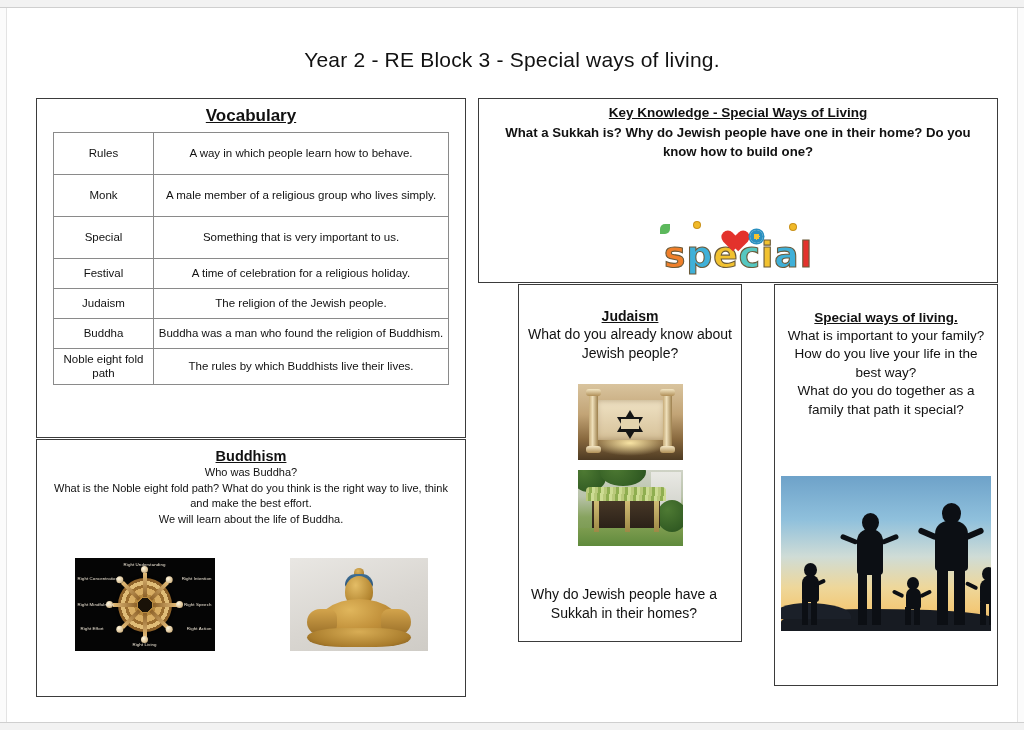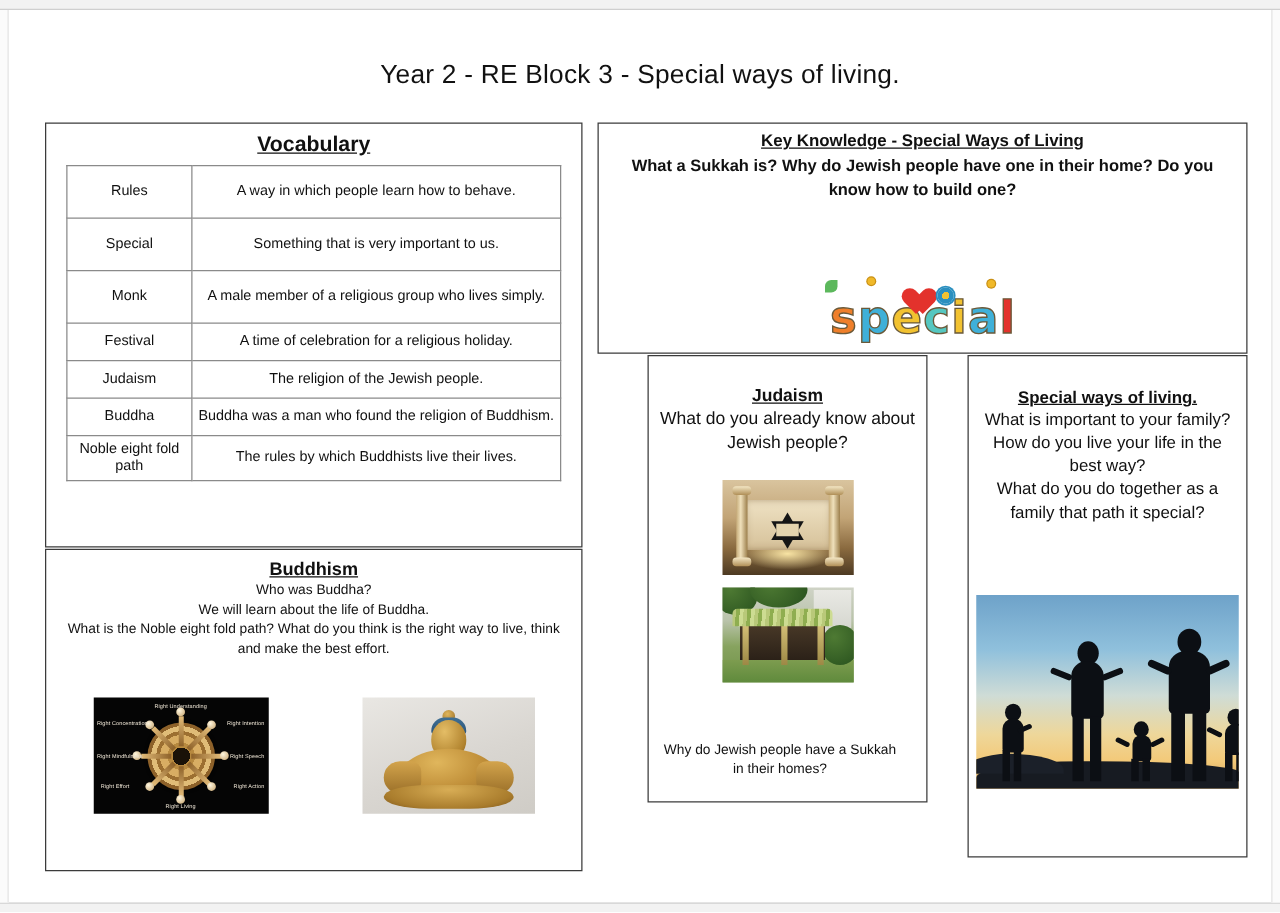--- a/index.html
+++ b/index.html
@@ -211,21 +211,21 @@
   
   #judaism-box { left: 518px; top: 284px; width: 224px; height: 358px; }
   #judaism-title { margin-top: 23px; font-size: 14px; }
   #judaism-q { margin: 1px 8px 0 8px; font-size: 14px; line-height: 1.35; }
   #judaism-imgs {
     position: absolute; left: 0; right: 0; top: 99px;
     display: flex; flex-direction: column; align-items: center; gap: 10px;
   }
   #judaism-footer {
     position: absolute; left: 8px; right: 20px; bottom: 18px;
-    font-size: 11px; line-height: 1.35;
+    font-size: 14px; line-height: 1.35;
   }
 
   
   .torah-img {
     position: relative; width: 105px; height: 76px; overflow: hidden;
     background: linear-gradient(180deg, #d9c49e 0%, #c2a476 40%, #8a6a3f 72%, #4d3a22 100%);
   }
   .torah-glow {
     position: absolute; left: 50%; bottom: 4px; margin-left: -38px;
     width: 76px; height: 26px; border-radius: 50%;
@@ -346,26 +346,26 @@
 
   <div class="box" id="vocab-box">
     <div class="hdr" id="vocab-title">Vocabulary</div>
     <table class="vocab">
       <tbody>
         <tr class="tall">
           <td class="term">Rules</td>
           <td>A way in which people learn how to behave.</td>
         </tr>
         <tr class="tall">
+          <td class="term">Monk</td>
+          <td>A male member of a religious group who lives simply.</td>
+        </tr>
+        <tr class="tall">
           <td class="term">Special</td>
           <td>Something that is very important to us.</td>
-        </tr>
-        <tr class="tall">
-          <td class="term">Monk</td>
-          <td>A male member of a religious group who lives simply.</td>
         </tr>
         <tr class="short">
           <td class="term">Festival</td>
           <td>A time of celebration for a religious holiday.</td>
         </tr>
         <tr class="short">
           <td class="term">Judaism</td>
           <td>The religion of the Jewish people.</td>
         </tr>
         <tr class="short">
@@ -377,22 +377,22 @@
           <td>The rules by which Buddhists live their lives.</td>
         </tr>
       </tbody>
     </table>
   </div>
 
   <div class="box" id="buddhism-box">
     <div class="hdr" id="buddhism-title">Buddhism</div>
     <div id="buddhism-text">
       <div class="body-text">Who was Buddha?</div>
+      <div class="body-text">What is the Noble eight fold path? What do you think is the right way to live, think and make the best effort.</div>
       <div class="body-text">We will learn about the life of Buddha.</div>
-      <div class="body-text">What is the Noble eight fold path? What do you think is the right way to live, think and make the best effort.</div>
     </div>
 
     <div id="buddhism-images">
 
       <div class="wheel-img">
         <div class="wheel-hub"></div>
         <div class="spoke" style="transform:rotate(0deg) translateY(-20px)"></div>
         <div class="spoke" style="transform:rotate(45deg) translateY(-20px)"></div>
         <div class="spoke" style="transform:rotate(90deg) translateY(-20px)"></div>
         <div class="spoke" style="transform:rotate(135deg) translateY(-20px)"></div>

